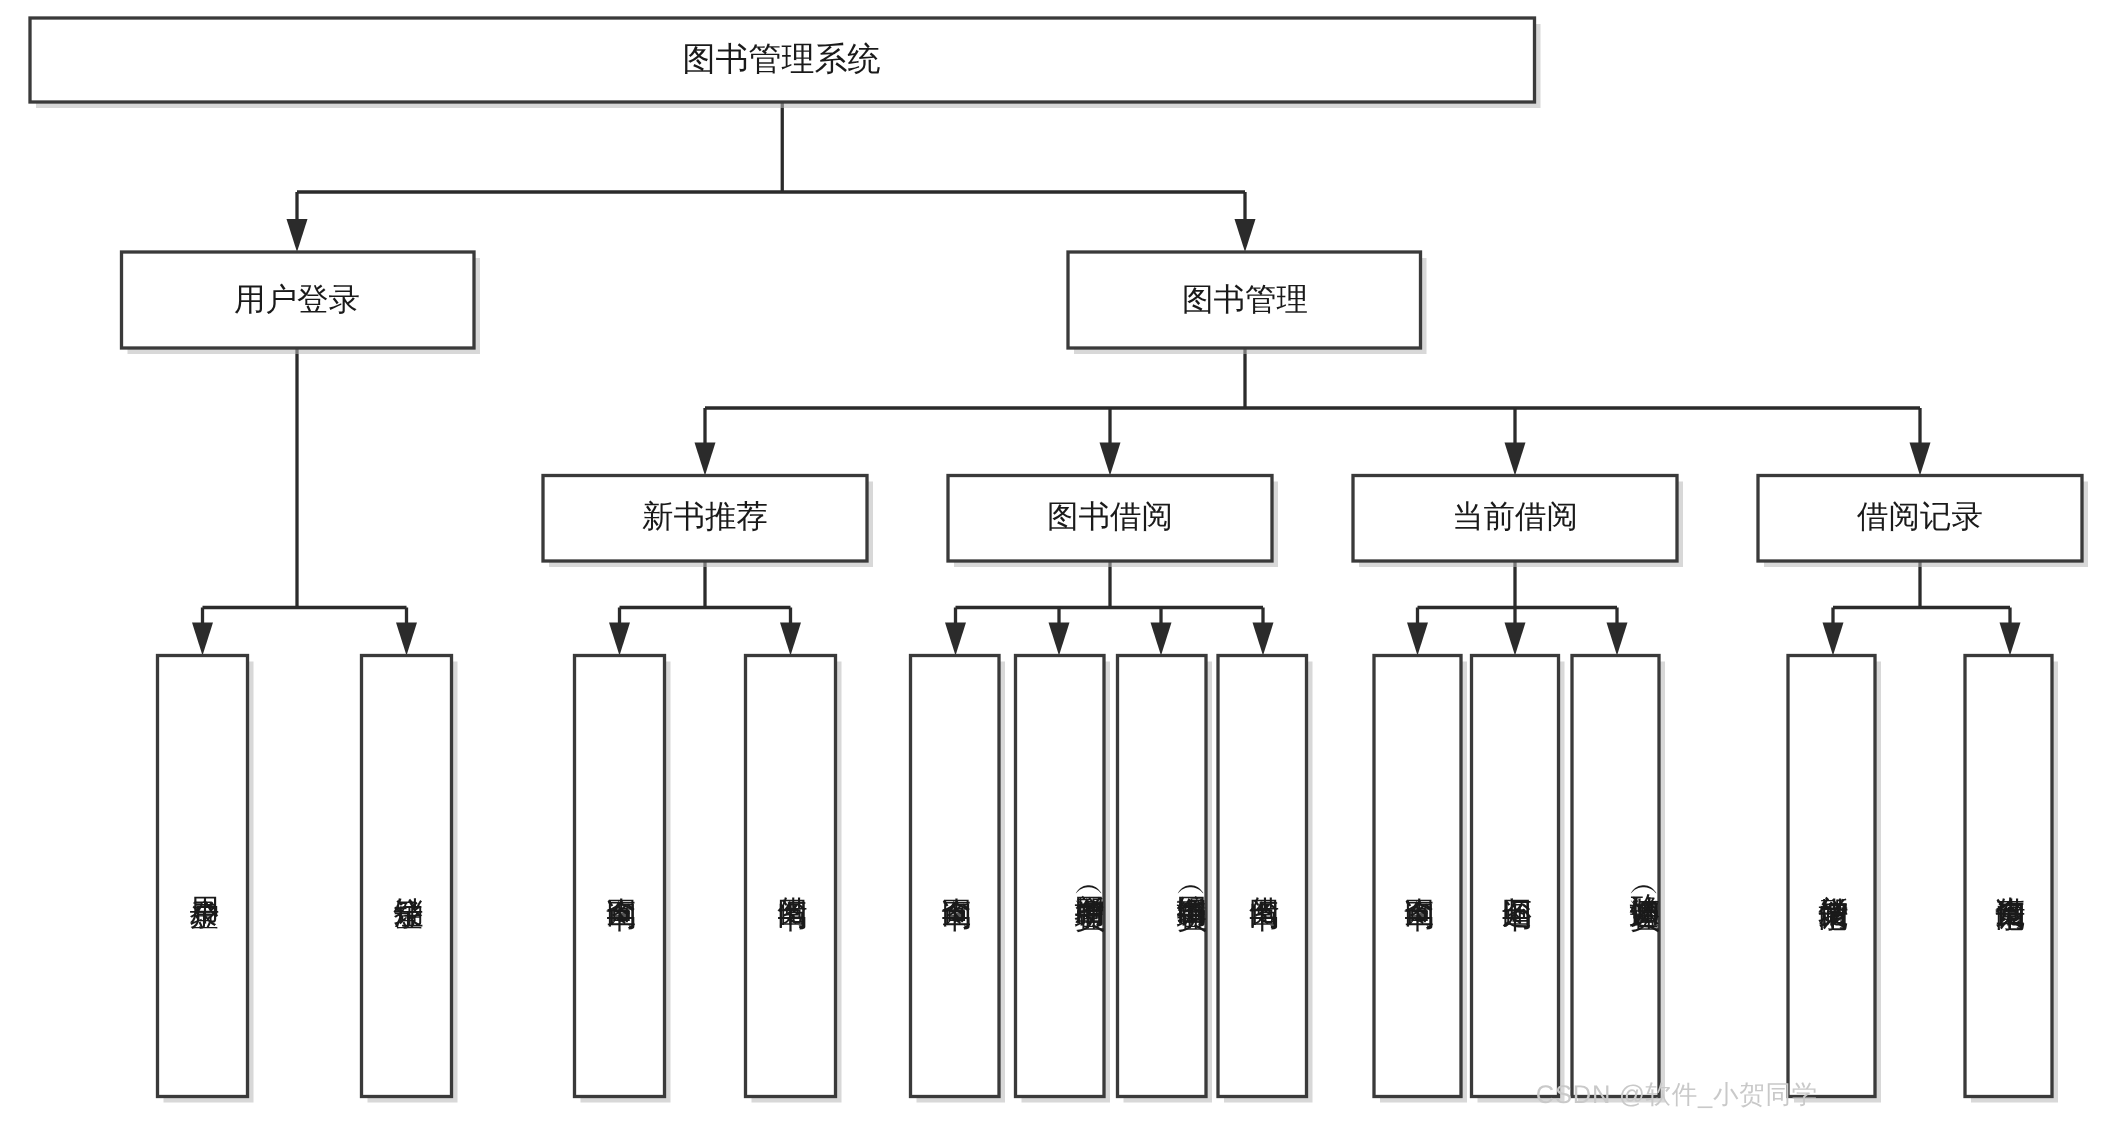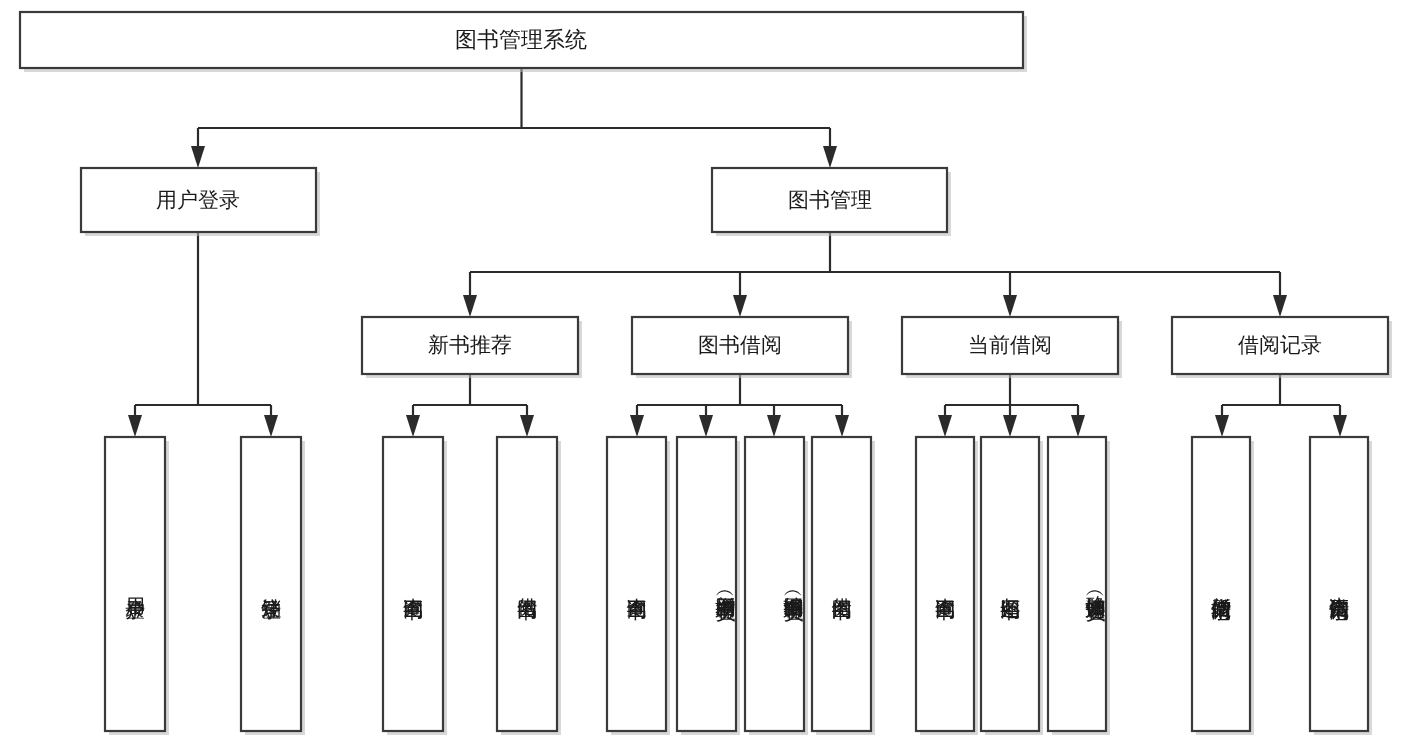--- a/index.html
+++ b/index.html
@@ -279,14 +279,15 @@
   <div class="leaf-label" style="left:745px; top:437px; width:59px; height:294px; display:flex; align-items:flex-start; justify-content:center;">编辑图书（管理员）</div>
   <div class="leaf-label" style="left:812px; top:437px; width:59px; height:294px; display:flex; align-items:center; justify-content:center;">借阅图书</div>
 
   <div class="leaf-label" style="left:916px; top:437px; width:58px; height:294px; display:flex; align-items:center; justify-content:center;">查询图书</div>
   <div class="leaf-label" style="left:981px; top:437px; width:58px; height:294px; display:flex; align-items:center; justify-content:center;">归还图书</div>
   <div class="leaf-label" style="left:1048px; top:437px; width:58px; height:294px; display:flex; align-items:flex-start; justify-content:center;">确认归还（管理员）</div>
 
   <div class="leaf-label" style="left:1192px; top:437px; width:58px; height:294px; display:flex; align-items:center; justify-content:center;">新增借阅记录</div>
   <div class="leaf-label" style="left:1310px; top:437px; width:58px; height:294px; display:flex; align-items:center; justify-content:center;">查询借阅记录</div>
 
+  <div class="watermark">CSDN @软件_小贺同学</div>
 
 </div>
 
 </body></html>

